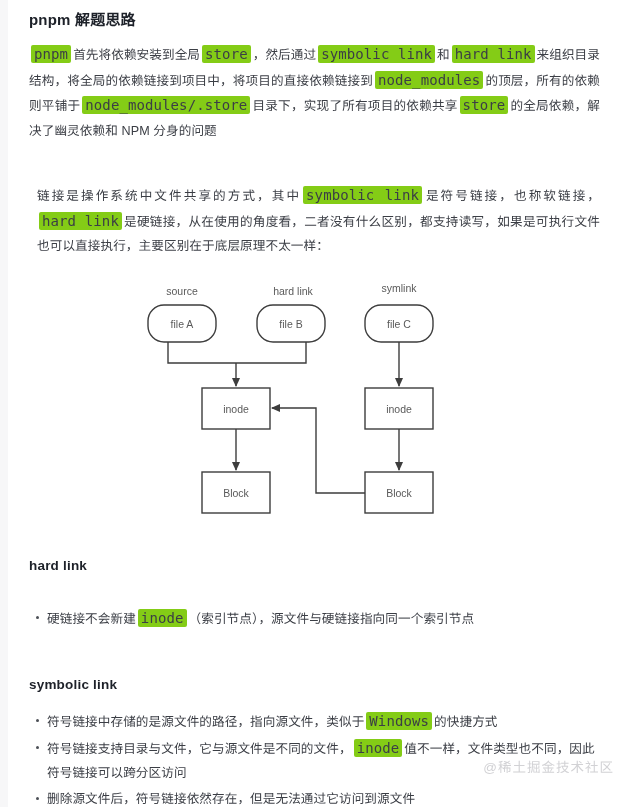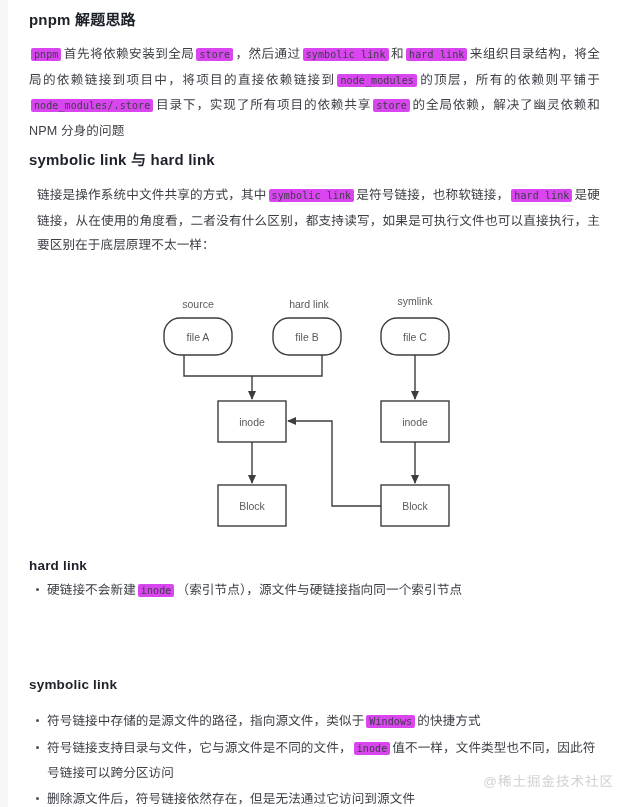--- a/index.html
+++ b/index.html
@@ -54,22 +54,22 @@
   p.para {
     font-size: 12.6px;
     line-height: 24.5px;
     color: #3b3e45;
     margin: 0;
     text-align: justify;
     letter-spacing: .1px;
   }
   code.inline {
     font-family: "DejaVu Sans Mono", "Liberation Mono", monospace;
-    font-size: 10px;
-    background: #d946ef;
+    font-size: 14px;
+    background: #84cc16;
     color: #3b3e45;
     border-radius: 2px;
     padding: 1px 3px;
     margin: 0 2px;
     white-space: nowrap;
   }
   ul.bullets {
     margin: 0;
     padding: 0 0 0 18px;
     list-style: none;
@@ -92,37 +92,37 @@
     background: #4b4f56;
     border-radius: 50%;
   }
 
   
   .blk { position: absolute; left: 0; right: 0; }
   #blk-title      { top: 8px; }
   #blk-intro      { top: 42px; }
   #blk-sl-title   { top: 148px; }
   #blk-sl-para    { top: 183px; padding-left: 8px; }
-  #blk-figure     { top: 284px; padding-left: 16px; }
+  #blk-figure     { top: 271px; }
   #blk-hard-title { top: 558px; }
-  #blk-hard-list  { top: 578px; }
+  #blk-hard-list  { top: 606px; }
   #blk-sym-title  { top: 677px; }
   #blk-sym-list   { top: 709px; }
 
   .figure-wrap {
     position: relative;
     width: 628px;
     height: 268px;
   }
   .figure-wrap svg { display: block; }
 
   .watermark {
     position: absolute;
     right: 14px;
-    bottom: 17px;
+    bottom: 31px;
     font-size: 13.5px;
     color: #d2d2d5;
     letter-spacing: 1px;
     user-select: none;
     white-space: nowrap;
   }
 </style>
 </head>
 <body>
 
@@ -134,25 +134,20 @@
       <h2 class="section-title">pnpm 解题思路</h2>
     </div>
   </div>
 
   <div class="blk" id="blk-intro">
     <div class="content">
       <p class="para"><code class="inline">pnpm</code>首先将依赖安装到全局<code class="inline">store</code>，然后通过<code class="inline">symbolic link</code>和<code class="inline">hard link</code>来组织目录结构，将全局的依赖链接到项目中，将项目的直接依赖链接到<code class="inline">node_modules</code>的顶层，所有的依赖则平铺于<code class="inline">node_modules/.store</code>目录下，实现了所有项目的依赖共享<code class="inline">store</code>的全局依赖，解决了幽灵依赖和 NPM 分身的问题</p>
     </div>
   </div>
 
-  <div class="blk" id="blk-sl-title">
-    <div class="content">
-      <h2 class="section-title">symbolic link 与 hard link</h2>
-    </div>
-  </div>
 
   <div class="blk" id="blk-sl-para">
     <div class="content">
       <p class="para">链接是操作系统中文件共享的方式，其中<code class="inline">symbolic link</code>是符号链接，也称软链接，<code class="inline">hard link</code>是硬链接，从在使用的角度看，二者没有什么区别，都支持读写，如果是可执行文件也可以直接执行，主要区别在于底层原理不太一样：</p>
     </div>
   </div>
 
   <div class="blk" id="blk-figure">
     <div class="figure-wrap">
       <svg width="628" height="268" viewBox="0 0 628 268" xmlns="http://www.w3.org/2000/svg">

